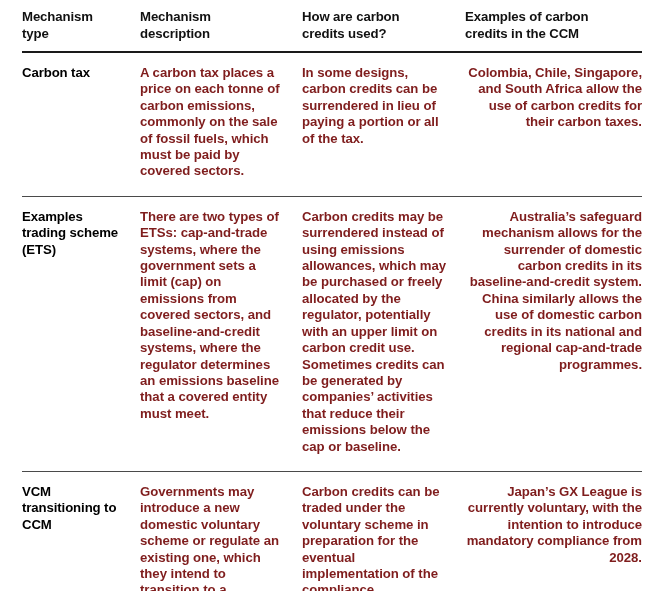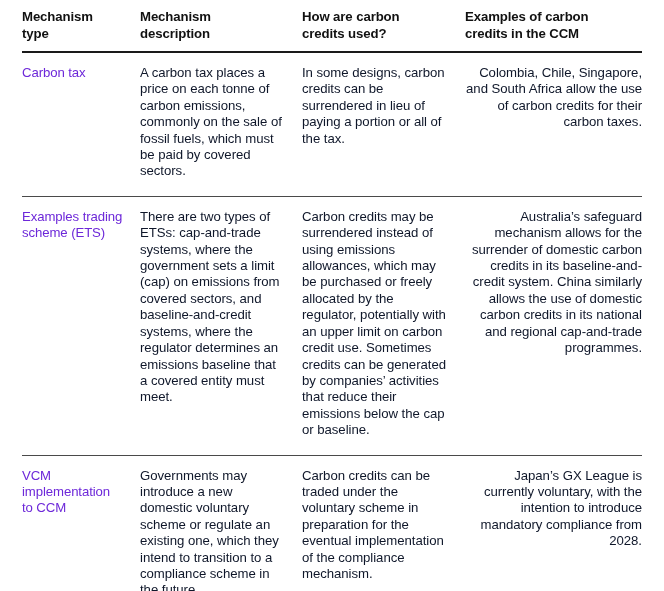--- a/index.html
+++ b/index.html
@@ -41,34 +41,34 @@
     letter-spacing: -0.1px;
     padding: 9px 16px 9px 0;
     border-bottom: 2px solid #1a1a1a;
   }
   thead th:last-child { padding-right: 0; }
 
   tbody td {
     text-align: left;
     vertical-align: top;
     font-size: 13.2px;
-    font-weight: normal;
-    color: #0f172a;
+    font-weight: bold;
+    color: #7f1d1d;
     line-height: 16.4px;
     letter-spacing: -0.05px;
     padding: 12px 16px 16px 0;
     border-bottom: 1.5px solid #4a4a4a;
   }
   tbody td:last-child { padding-right: 0; text-align: right; }
   tbody tr:last-child td {
     border-bottom: none;
   }
   tbody td.mech-name {
-    font-weight: normal;
-    color: #6d28d9;
+    font-weight: bold;
+    color: #000000;
     letter-spacing: -0.1px;
   }
   .cell-text {
     display: block;
     white-space: pre-line;
   }
 </style>
 </head>
 <body>
 
@@ -124,21 +124,21 @@
         </td>
         <td>
           <span class="cell-text">Carbon credits may be surrendered instead of using emissions allowances, which may be purchased or freely allocated by the regulator, potentially with an upper limit on carbon credit use. Sometimes credits can be generated by companies’ activities that reduce their emissions below the cap or baseline.</span>
         </td>
         <td>
           <span class="cell-text">Australia’s safeguard mechanism allows for the surrender of domestic carbon credits in its baseline-and-credit system. China similarly allows the use of domestic carbon credits in its national and regional cap-and-trade programmes.</span>
         </td>
       </tr>
       <tr>
         <td class="mech-name">
-          <span class="cell-text">VCM implementation to CCM</span>
+          <span class="cell-text">VCM transitioning to CCM</span>
         </td>
         <td>
           <span class="cell-text">Governments may introduce a new domestic voluntary scheme or regulate an existing one, which they intend to transition to a compliance scheme in the future.</span>
         </td>
         <td>
           <span class="cell-text">Carbon credits can be traded under the voluntary scheme in preparation for the eventual implementation of the compliance mechanism.</span>
         </td>
         <td>
           <span class="cell-text">Japan’s GX League is currently voluntary, with the intention to introduce mandatory compliance from 2028.</span>
         </td>

